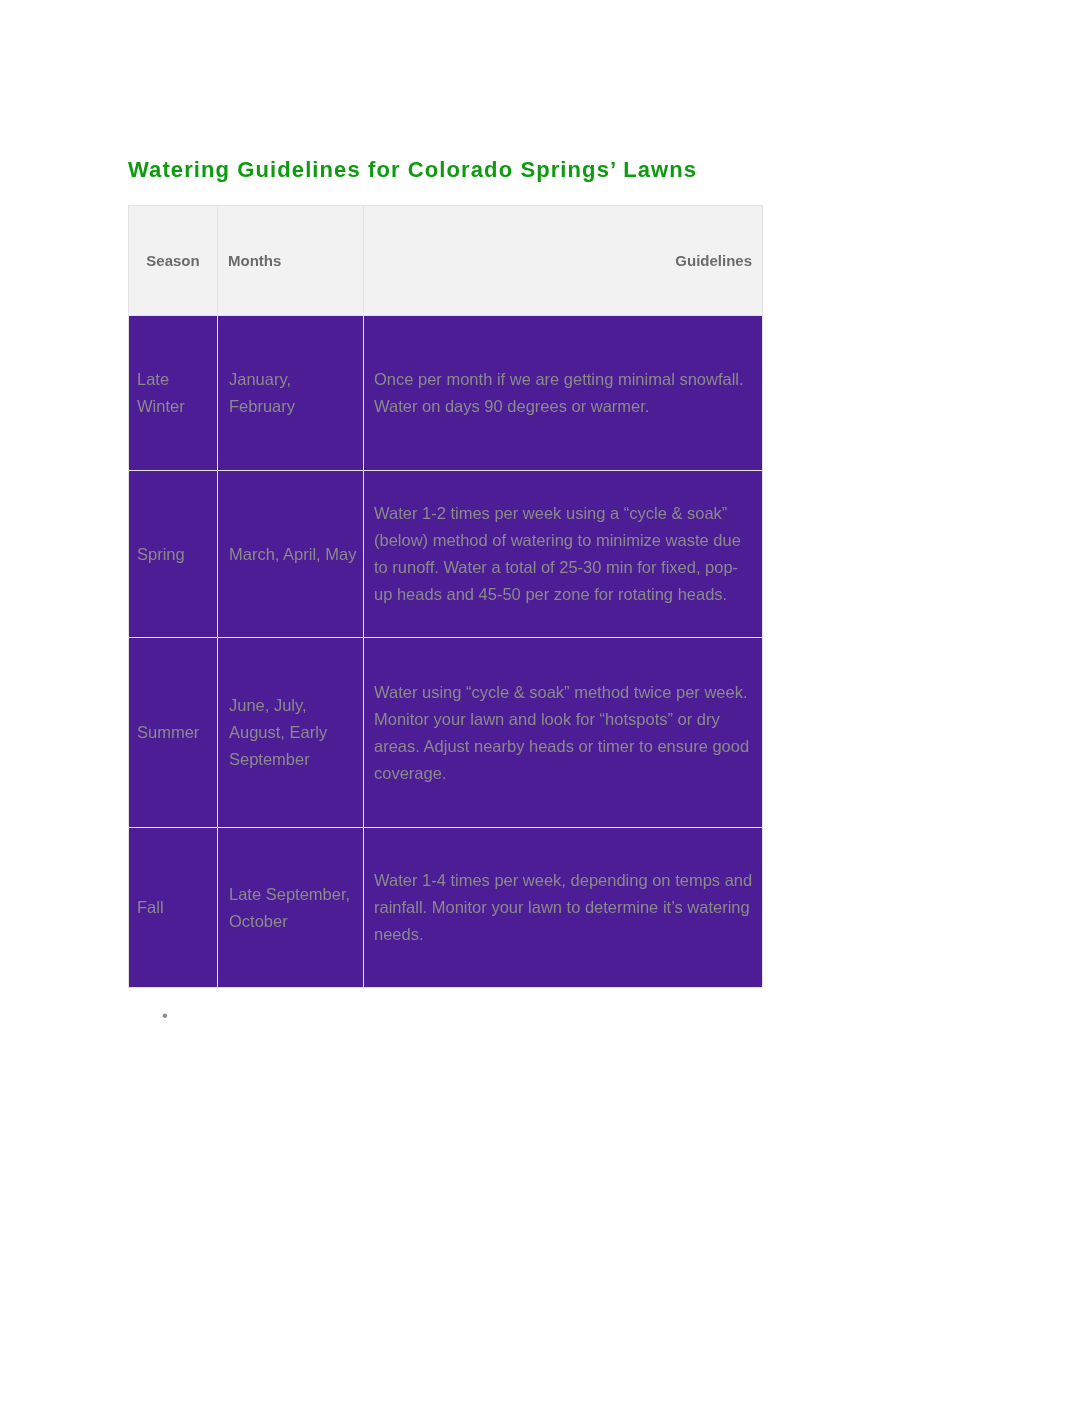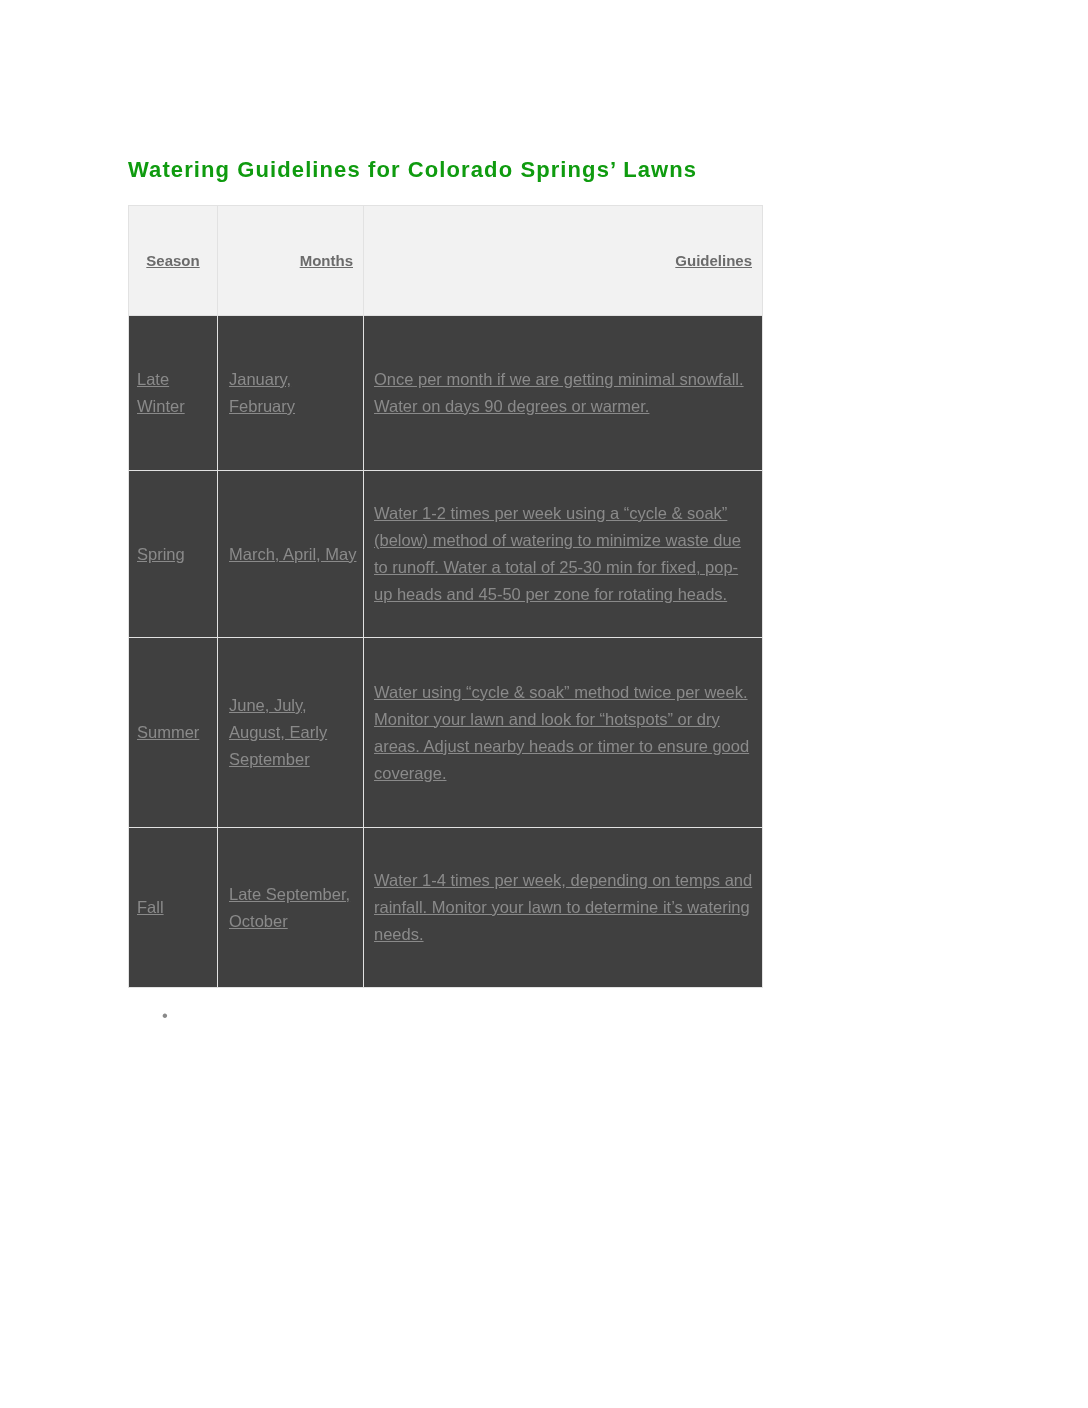--- a/index.html
+++ b/index.html
@@ -51,37 +51,36 @@
   }
   .guide-table col.c-season { width: 89px; }
   .guide-table col.c-months { width: 146px; }
   .guide-table col.c-guide  { width: 399px; }
 
   .guide-table th,
   .guide-table td {
     border: 1px solid #e2e2e2;
     vertical-align: middle;
     box-sizing: border-box;
-    text-decoration: underline;
   }
 
   .guide-table thead th {
     background: #f2f2f2;
     height: 110px;
     color: #6b6b6b;
     font-size: 15px;
     font-weight: bold;
     padding: 8px 10px;
   }
   .th-season { text-align: center; }
-  .th-months { text-align: right; }
+  .th-months { text-align: left; }
   .th-guide  { text-align: right; }
 
   .guide-table tbody td {
-    background: #404040;
+    background: #4c1d95;
     color: #8a8a8a;
     font-size: 16.5px;
     line-height: 27px;
     padding: 10px 12px;
   }
   .cell-season {
     padding-left: 8px !important;
     padding-right: 4px !important;
   }
   .cell-months {

